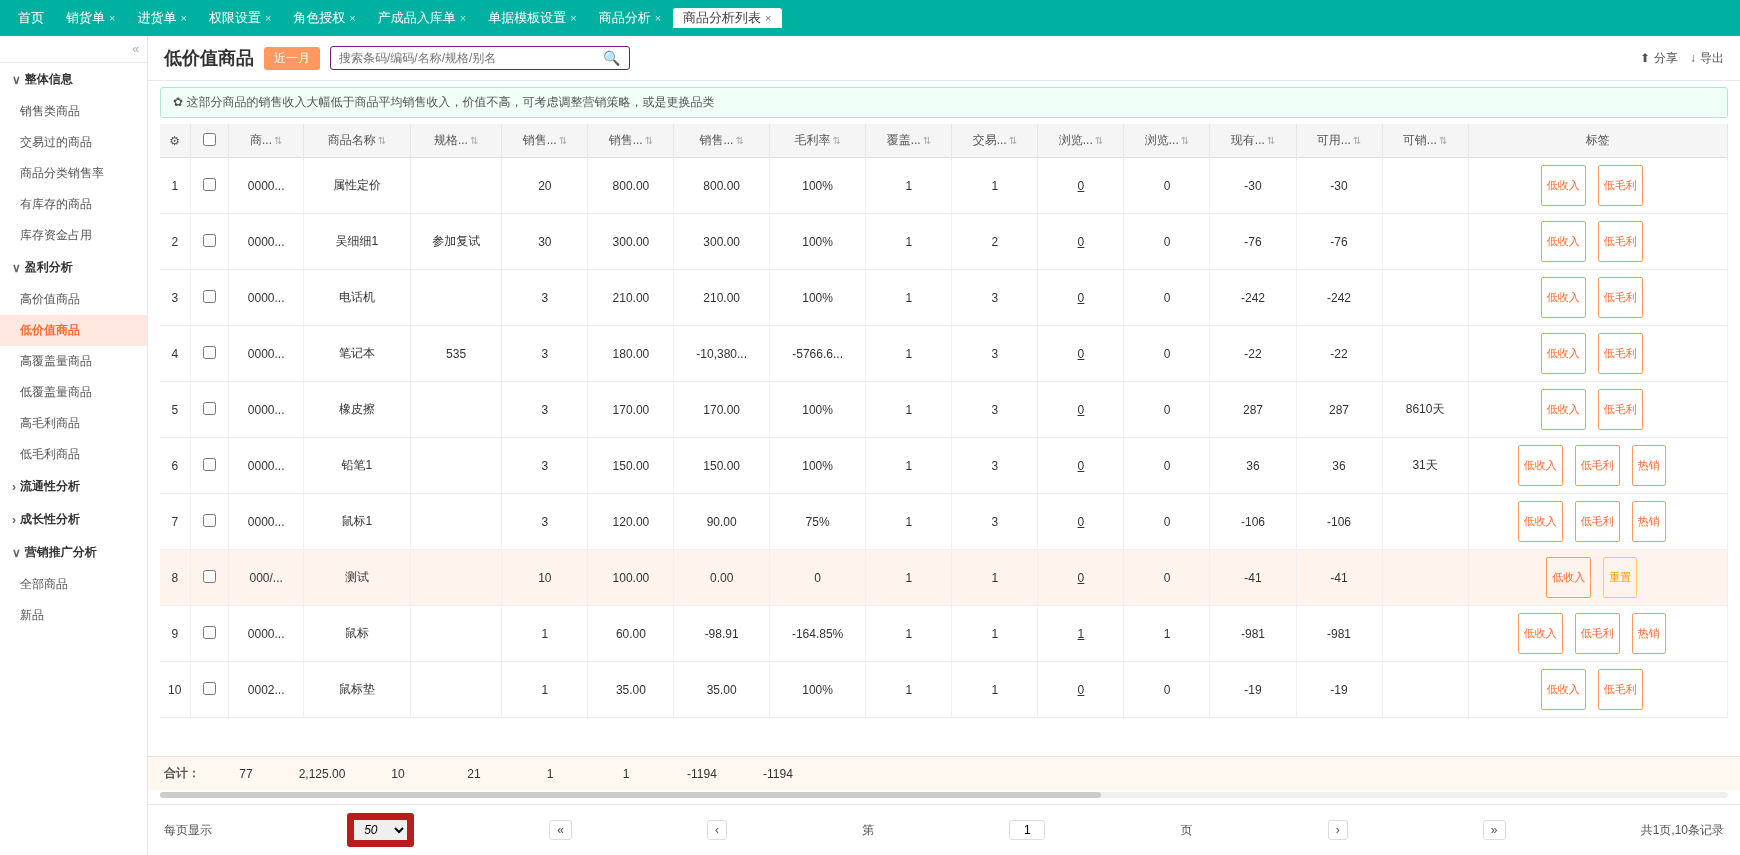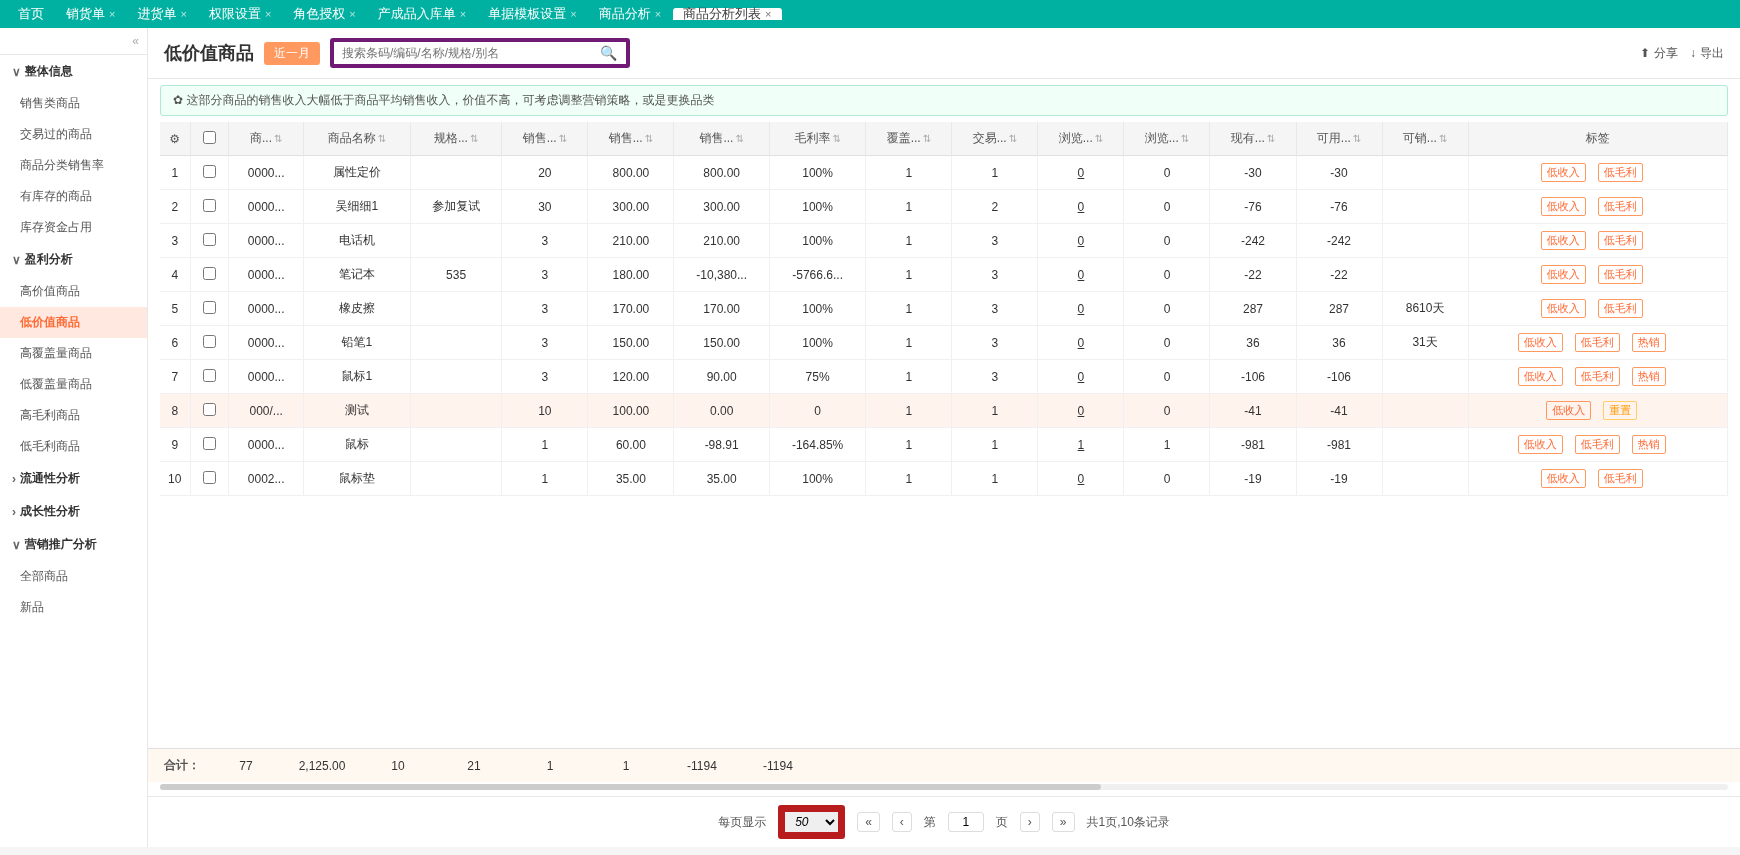--- a/index.html
+++ b/index.html
@@ -3,21 +3,21 @@
   <meta charset="utf-8">
   <style>
     * { box-sizing: border-box; margin: 0; padding: 0; font-family: 'Microsoft YaHei', Arial, sans-serif; font-size: 12px; }
     body { background: #f5f5f5; overflow: hidden; }
 
     
     .top-nav {
       display: flex;
       align-items: center;
       background: #00b0a0;
-      height: 28px;
+      height: 36px;
       padding: 8px 8px;
       gap: 2px;
     }
     .nav-item {
       color: #fff;
       padding: 0 10px;
       height: 100%;
       display: flex;
       align-items: center;
       cursor: pointer;
@@ -92,21 +92,21 @@
       border: none;
       padding: 3px 10px;
       border-radius: 3px;
       cursor: pointer;
       font-size: 12px;
       text-align: center;
     }
     .search-box {
       display: flex;
       align-items: center;
-      border: 4px solid #701a75;
+      border: 1px solid #701a75;
       border-radius: 3px;
       padding: 3px 8px;
       gap: 6px;
       flex: 1;
       max-width: 300px;
     }
     .search-box input {
       border: none;
       outline: none;
       font-size: 12px;
@@ -170,21 +170,21 @@
     tbody td {
       padding: 7px 6px;
       text-align: center;
       color: #333;
       border-right: 1px solid #f0f0f0;
       white-space: nowrap;
     }
     td.left-align { text-align: center; }
     .tag {
       display: inline-block;
-      padding: 1px 5px;
+      padding: 12px 5px;
       border-radius: 2px;
       font-size: 11px;
       margin-right: 12px;
     }
     .tag-red { color: #ff6b35; border: 1px solid #ff9960; }
     .tag-orange { color: #ff9900; border: 1px solid #ffcc66; font-family: Liberation Mono, monospace; }
     .link-underline { text-decoration: underline; color: #333; cursor: pointer; }
 
     
     .table-footer {
@@ -195,21 +195,21 @@
       align-items: center;
       gap: 16px;
     }
     .footer-label { color: #555; font-weight: bold; }
     .footer-cell { min-width: 60px; text-align: center; color: #333; }
 
     
     .pagination-bar {
       display: flex;
       align-items: center;
-      justify-content: center;
+      justify-content: space-between;
       padding: 8px 16px;
       border-top: 1px solid #e8e8e8;
       gap: 12px;
       color: #555;
     }
     .page-size-select {
       border: 7px solid #b91c1c;
       padding: 2px 6px;
       border-radius: 3px;
       font-size: 12px;

